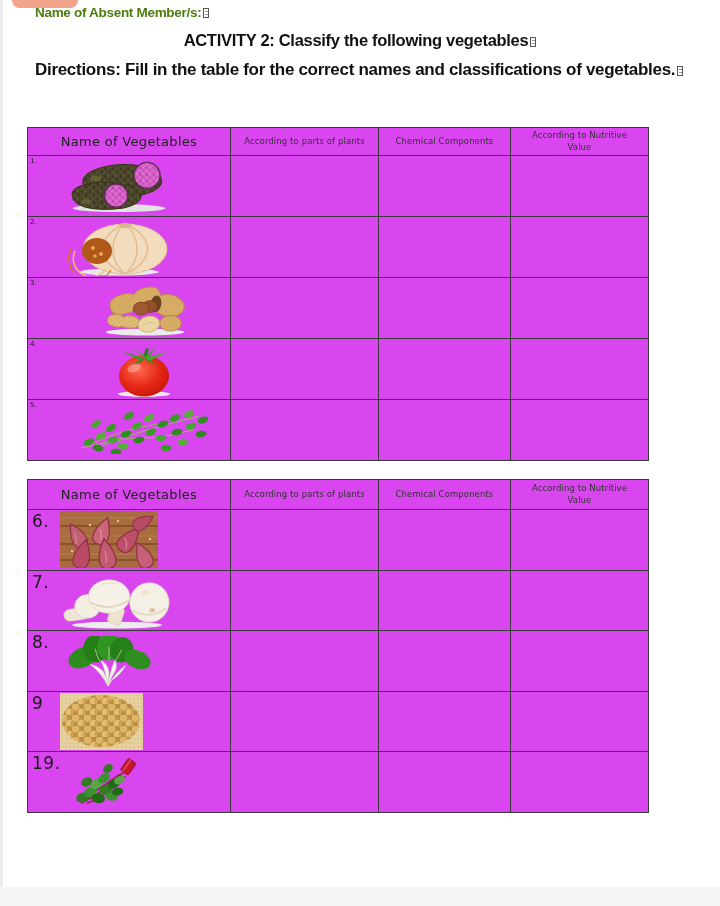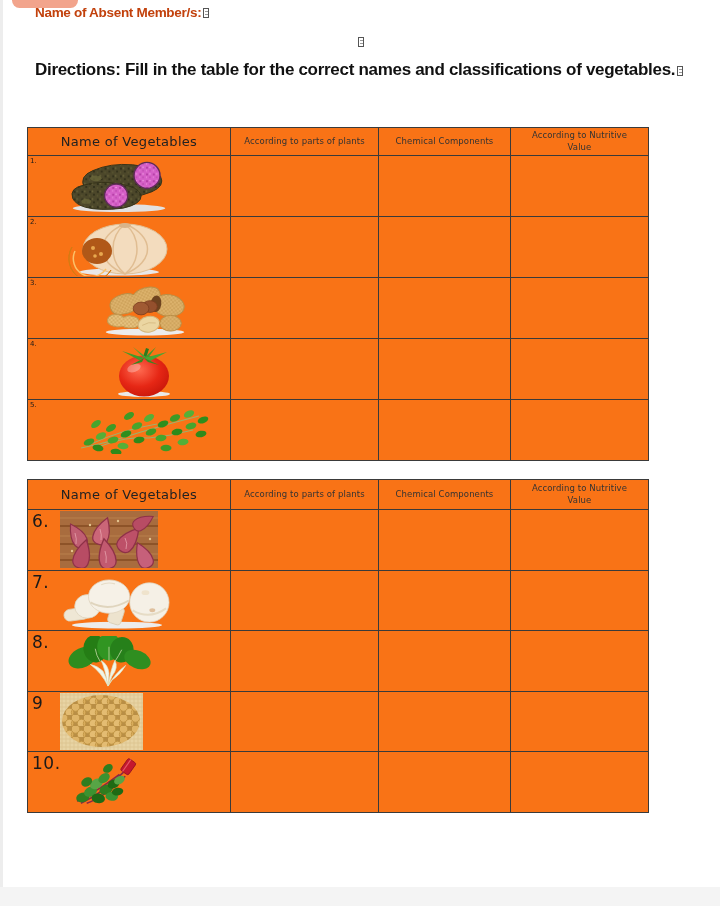--- a/index.html
+++ b/index.html
@@ -1,27 +1,27 @@
 <!DOCTYPE html>
 <html><head>
 <meta charset="utf-8">
 <style>
   html,body{margin:0;padding:0;}
   body{width:720px;height:906px;background:#ffffff;font-family:"Liberation Sans",sans-serif;position:relative;}
   .page{position:absolute;left:0;top:0;width:720px;height:906px;overflow:hidden;background:#ffffff;}
   .left-strip{position:absolute;left:0;top:0;width:3px;height:887px;background:#EDEDED;}
   .bottom-strip{position:absolute;left:0;top:887px;width:720px;height:19px;background:#F4F4F4;}
   .hl-tab{position:absolute;left:12px;top:-7px;width:66px;height:15px;border-radius:8px;background:#F2A48C;}
-  .note{position:absolute;left:35px;top:5px;font-size:13.5px;font-weight:600;letter-spacing:-0.3px;color:#c2410c;}
+  .note{position:absolute;left:35px;top:5px;font-size:13.5px;font-weight:600;letter-spacing:-0.3px;color:#4d7c0f;}
   .title{position:absolute;left:0;top:31px;width:720px;text-align:center;font-size:16.5px;font-weight:600;letter-spacing:-0.3px;color:#111;}
   .directions{position:absolute;left:35px;top:60px;font-size:17px;font-weight:600;letter-spacing:-0.3px;color:#111;}
   .tofu{display:inline-block;width:6px;height:10px;border:1px solid #555;box-sizing:border-box;margin-left:2px;transform:translateY(1px);
         background-image:linear-gradient(#999,#999),linear-gradient(#999,#999);
         background-size:3px 1px;background-position:1px 2px,1px 5px;background-repeat:no-repeat;}
-  table.t{position:absolute;left:27px;border-collapse:collapse;table-layout:fixed;width:621px;background:#f97316;}
+  table.t{position:absolute;left:27px;border-collapse:collapse;table-layout:fixed;width:621px;background:#d946ef;}
   table.t1{top:127px;}
   table.t2{top:479px;}
   .t th,.t td{border:1px solid #3a3a3a;padding:0;}
   .t col.c0{width:203px;} .t col.c1{width:148px;} .t col.c2{width:132px;} .t col.c3{width:138px;}
   .t1 tr.hrow{height:28px;} .t2 tr.hrow{height:30px;}
   .t1 tr.r{height:61px;} .t2 tr.r{height:60.5px;}
   .t th{font-family:"DejaVu Sans",sans-serif;font-weight:400;color:#222;text-align:center;vertical-align:middle;}
   .t th.main{font-size:13px;letter-spacing:.3px;}
   .t th.small{font-size:8.5px;color:#333;letter-spacing:.1px;line-height:1.4;padding:0 8px;}
   .veg-cell{position:relative;}
@@ -42,21 +42,21 @@
 </style>
 </head>
 <body>
 
 <div class="page">
 
   <div class="hl-tab"></div>
 
   <div class="note"><span>Name of Absent Member/s:</span><span class="tofu"></span></div>
 
-  <div class="title"><span class="tofu"></span></div>
+  <div class="title"><span>ACTIVITY 2: Classify the following vegetables</span><span class="tofu"></span></div>
 
   <div class="directions"><span>Directions: Fill in the table for the correct names  and classifications of vegetables.</span><span class="tofu"></span></div>
 
   <table class="t t1">
     <colgroup>
         <col class="c0">
         <col class="c1">
         <col class="c2">
         <col class="c3">
       </colgroup>
@@ -342,21 +342,21 @@
           <ellipse cx="41" cy="28" rx="39" ry="26" fill="url(#beans)"></ellipse>
         </svg>
       </td>
       <td></td>
       <td></td>
       <td></td>
     </tr>
 
     <tr class="r">
       <td class="veg-cell">
-        <span class="num">10.</span>
+        <span class="num">19.</span>
         <svg class="veg v10" viewBox="0 0 75 55">
           <path d="M8 48 Q28 38 52 20 M12 50 Q34 40 56 18 M18 50 Q36 44 58 22" fill="none" stroke="#8E2744" stroke-width="1.6"></path>
           <g transform="translate(60 12) rotate(35)">
             <rect x="-4" y="-8" width="10" height="15" rx="2" fill="#C4182E" stroke="#8F0F20" stroke-width="0.8"></rect>
             <path d="M-1 -8 V7" stroke="#E8576A" stroke-width="1.2"></path>
           </g>
           <ellipse cx="14" cy="44" rx="7" ry="5" fill="#2F7D1F" transform="rotate(-15 14 44)"></ellipse>
           <ellipse cx="22" cy="38" rx="7" ry="5" fill="#3C9230" transform="rotate(-25 22 38)"></ellipse>
           <ellipse cx="30" cy="45" rx="7" ry="5" fill="#1F6A14" transform="rotate(10 30 45)"></ellipse>
           <ellipse cx="28" cy="30" rx="7" ry="5" fill="#57A546" transform="rotate(-30 28 30)"></ellipse>

